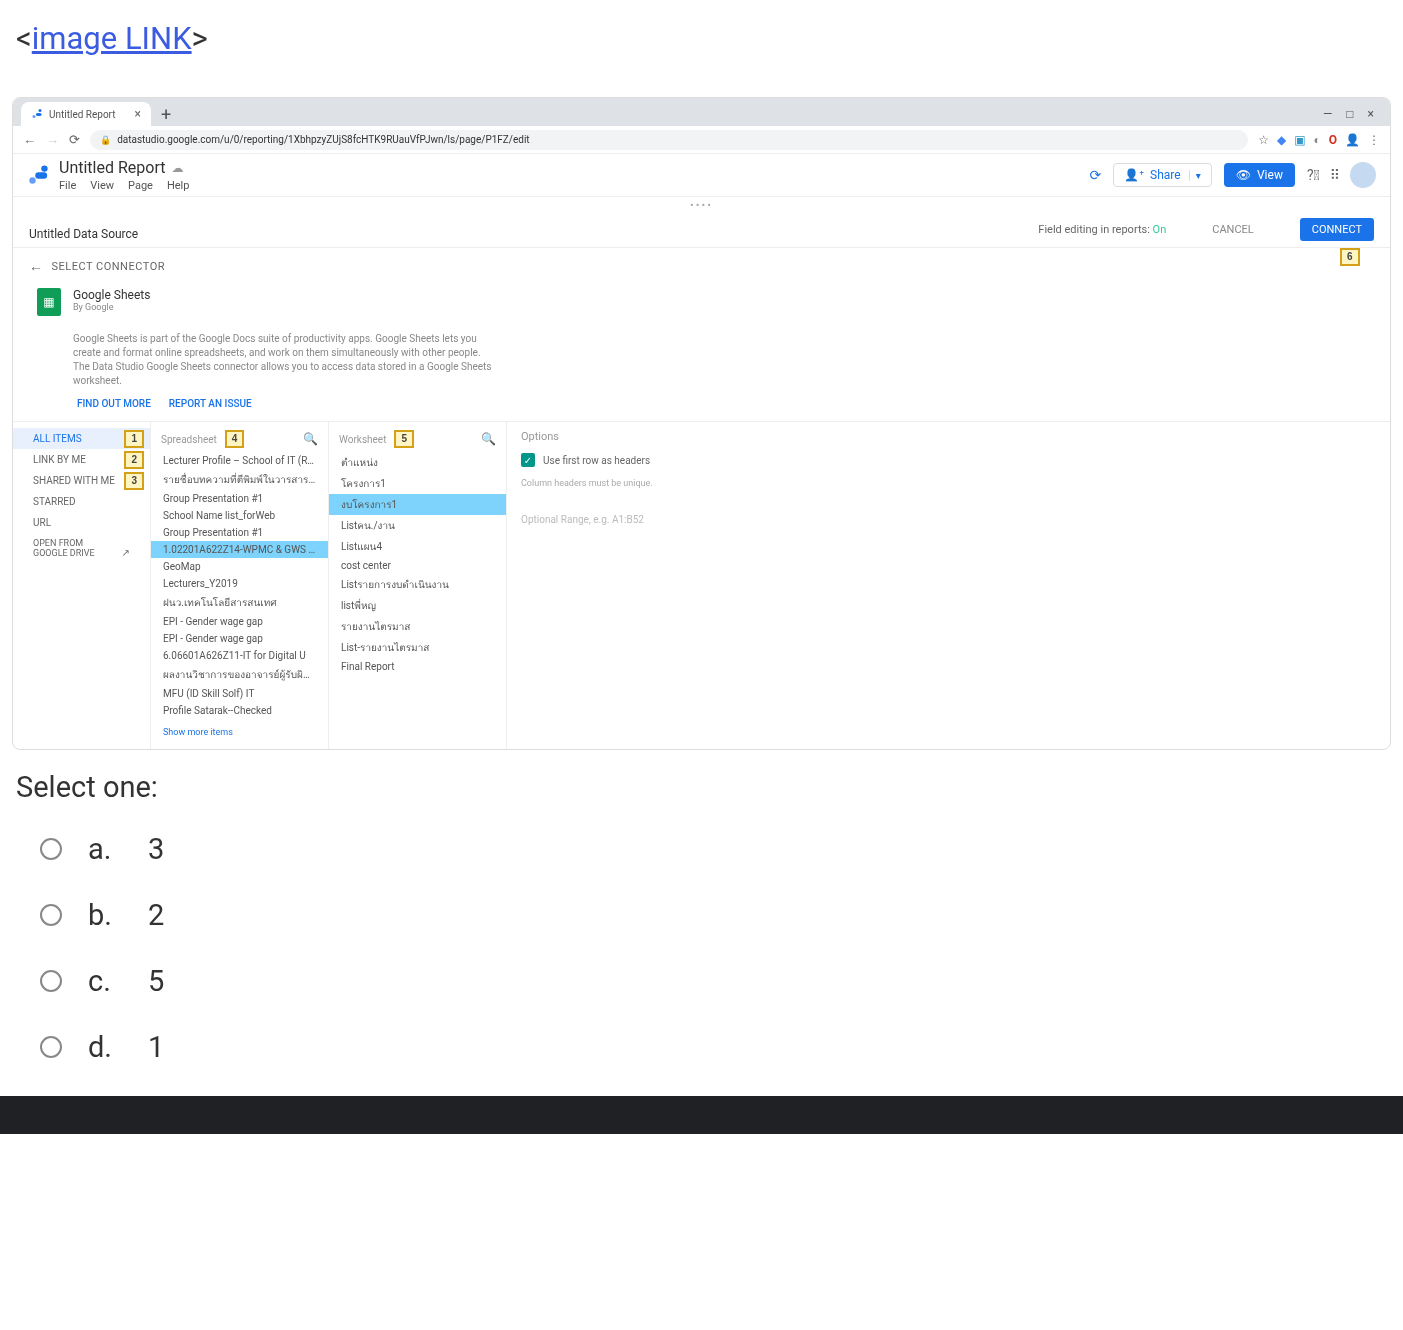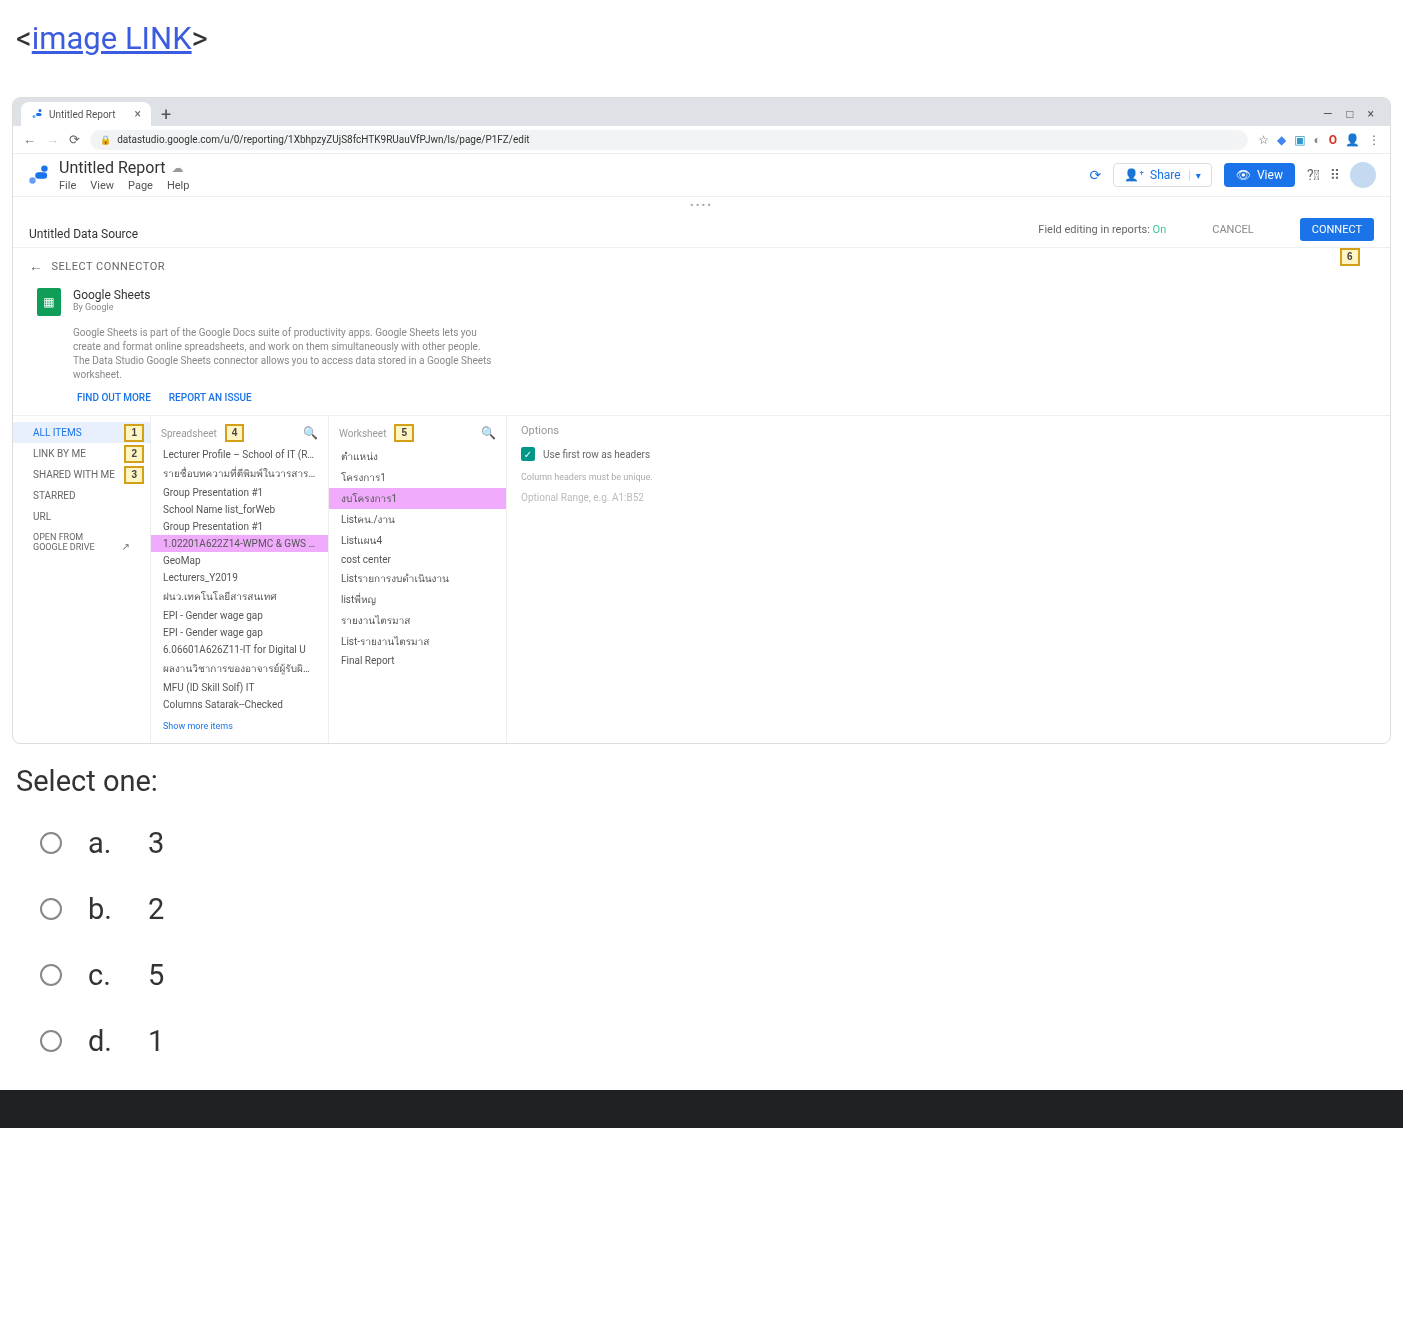--- a/index.html
+++ b/index.html
@@ -50,44 +50,44 @@
 .marker-6{position:absolute;right:30px;top:0px}
 
 .sel-conn-row{display:flex;align-items:center;padding:10px 16px;gap:8px;color:#666;font-size:11px;letter-spacing:.5px;position:relative}
 .back-arrow{font-size:14px}
 
 .conn-info{padding:4px 24px 12px 24px}
 .conn-header{display:flex;gap:12px;align-items:flex-start}
 .sheets-icon{width:24px;height:28px;background:#0f9d58;border-radius:2px;display:flex;align-items:center;justify-content:center;color:#fff;font-size:12px}
 .conn-title{font-size:12px;color:#333}
 .conn-sub{font-size:9px;color:#888}
-.conn-desc{font-size:10px;color:#888;line-height:1.4;margin:10px 0 10px 36px;max-width:420px}
+.conn-desc{font-size:10px;color:#888;line-height:1.4;margin:16px 0 10px 36px;max-width:420px}
 .conn-links{display:flex;gap:18px;font-size:10px;font-weight:500;color:#1a73e8;margin-left:40px}
 
 .columns{display:flex;border-top:1px solid #eee}
 .col{border-right:1px solid #eee}
 .col-filters{width:138px;padding:6px 0;font-size:10px}
 .filter-item{padding:5px 20px;color:#666;display:flex;align-items:flex-end;gap:6px;position:relative}
 .filter-active{background:#e8f0fe;color:#1a73e8}
 .filter-item .marker{position:absolute;right:6px;top:2px}
 .open-drive{font-size:9px}
 .ext-icon{font-size:10px;color:#666}
 .col-spread{width:178px;padding:4px 0}
 .col-work{width:178px;padding:4px 0}
 .col-options{flex:1;padding:8px 14px}
 .search-row{display:flex;align-items:center;padding:4px 10px;font-size:10px;color:#999;gap:8px;position:relative}
 .search-row .marker{margin-left:0}
 .search-mag{margin-left:auto;font-size:12px;color:#999}
 .list-item{padding:3px 12px;font-size:10px;color:#555;white-space:nowrap;overflow:hidden;text-overflow:ellipsis}
-.selected{background:#f0abfc}
+.selected{background:#7dd3fc}
 .show-more{padding:8px 12px;font-size:9px;color:#1a73e8}
 .opt-header{font-size:11px;color:#999;margin-bottom:10px}
 .checkbox-row{display:flex;align-items:center;gap:8px;font-size:10px;color:#666;margin-bottom:10px}
 .chk{width:14px;height:14px;background:#009688;border-radius:2px;display:flex;align-items:center;justify-content:center;color:#fff;font-size:10px}
-.opt-sub{font-size:9px;color:#aaa;line-height:1.4;margin-bottom:8px}
+.opt-sub{font-size:9px;color:#aaa;line-height:1.4;margin-bottom:24px}
 .opt-range{font-size:10px;color:#bbb}
 
 .select-one{font-size:29px;color:#333;margin:20px 0 28px 16px}
 .answers{padding-left:40px}
 .answer-row{display:flex;align-items:center;gap:26px;margin-bottom:32px}
 .radio{width:22px;height:22px;border:2px solid #888;border-radius:50%}
 .answer-label{font-size:29px;color:#333;width:34px}
 .answer-val{font-size:29px;color:#333}
 .bottom-bar{background:#202124;height:38px;margin-top:10px}
 </style>
@@ -249,21 +249,21 @@
           <div class="list-item">Group Presentation #1</div>
           <div class="list-item selected">1.02201A622Z14-WPMC &amp; GWS 2018</div>
           <div class="list-item">GeoMap</div>
           <div class="list-item">Lecturers_Y2019</div>
           <div class="list-item">ฝนว.เทคโนโลยีสารสนเทศ</div>
           <div class="list-item">EPI - Gender wage gap</div>
           <div class="list-item">EPI - Gender wage gap</div>
           <div class="list-item">6.06601A626Z11-IT for Digital U</div>
           <div class="list-item">ผลงานวิชาการของอาจารย์ผู้รับผิดชอบหลักสูตร</div>
           <div class="list-item">MFU (ID Skill Solf) IT</div>
-          <div class="list-item">Columns Satarak--Checked</div>
+          <div class="list-item">Profile Satarak--Checked</div>
         </div>
       <div class="show-more">Show more items</div>
     </div>
 
     <div class="col col-work">
       <div class="search-row">
         <span>Worksheet</span>
         <span class="marker">5</span>
         <span class="search-mag">🔍</span>
       </div>

